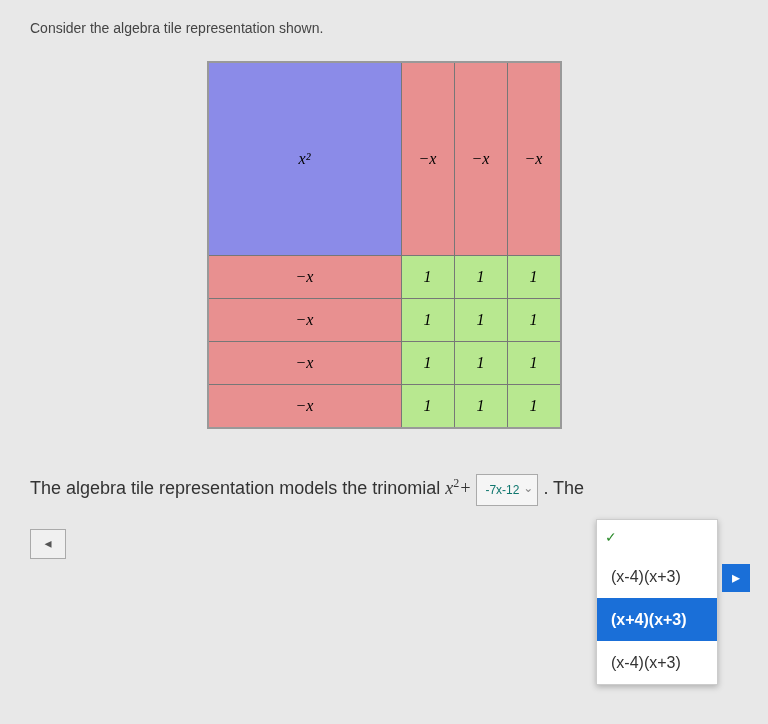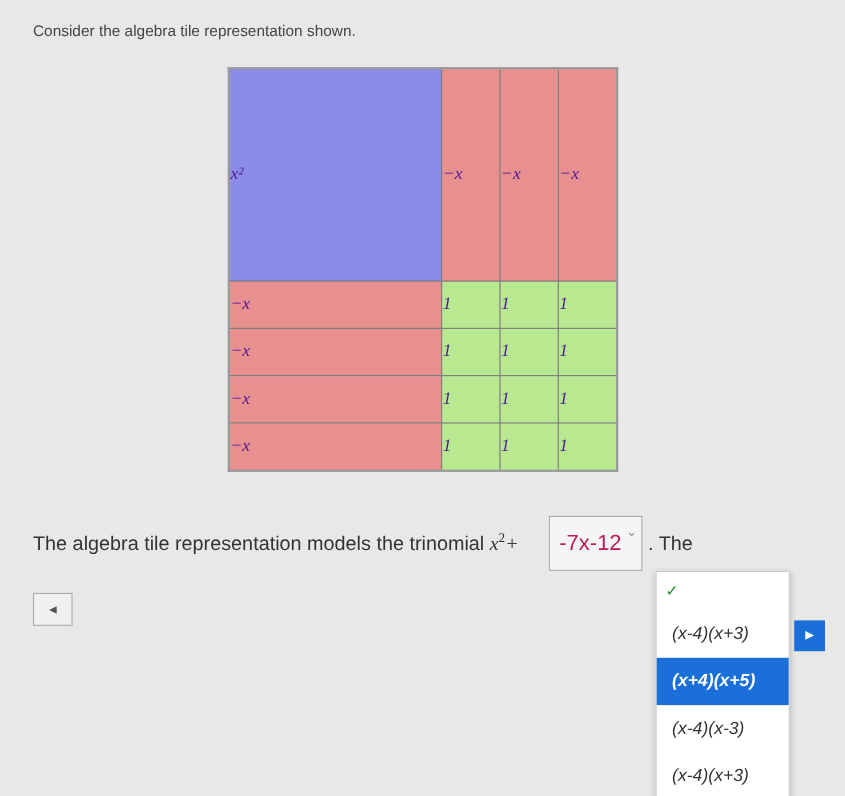--- a/index.html
+++ b/index.html
@@ -18,26 +18,26 @@
       margin-bottom: 25px;
     }
     .tile-grid {
       margin: 0 auto 40px auto;
       border: 2px solid #999;
       border-collapse: collapse;
       background: #ddd;
     }
     .tile-grid td {
       border: 1px solid #777;
-      text-align: left;
+      text-align: center;
       vertical-align: middle;
       font-family: Georgia, serif;
       font-style: italic;
       font-size: 16px;
-      color: #4c1d95;
+      color: #000000;
     }
     .x2-tile {
       background: #8b8be8;
       width: 190px;
       height: 190px;
     }
     .neg-x-top {
       background: #e89090;
       width: 50px;
       height: 190px;
@@ -63,24 +63,23 @@
       font-family: Georgia, serif;
       font-style: italic;
       text-align: right;
     }
     .sup { font-size: 12px; vertical-align: super; font-style: normal;}
     .dropdown-selected {
       display: inline-block;
       border: 1px solid #aaa;
       background: #f5f5f5;
       padding: 2px 18px 2px 8px;
-      font-size: 20px;
+      font-size: 12px;
       position: relative;
-      color: #be185d;
-      margin-left: 23px;
+      color: #0f766e;
     }
     .dropdown-selected::after {
       content: "⌄";
       position: absolute;
       right: 4px;
       top: 0;
       color: #888;
       font-size: 12px;
     }
     .dropdown-open {
@@ -95,21 +94,20 @@
     }
     .dropdown-open .check {
       color: #2a8a2a;
       font-size: 14px;
       padding: 2px 8px;
     }
     .dropdown-open .opt {
       padding: 4px 14px;
       color: #333;
       cursor: pointer;
-      font-style: italic;
     }
     .dropdown-open .opt.highlight {
       background: #1a6fd8;
       color: #fff;
       font-weight: bold;
     }
     .nav-prev {
       position: absolute;
       left: 0;
       bottom: -10px;
@@ -190,23 +188,22 @@
     <span>The algebra tile representation models the trinomial </span>
     <span class="expr"><span>x</span><span class="sup">2</span><span>+</span></span>
     <span class="dropdown-selected">-7x-12</span>
     <span>. The</span>
     <br>
 
     <div class="dropdown-open">
       <div class="check">✓</div>
       <div class="opt">(x-4)(x+3)</div>
       <div class="opt highlight">
-        <span>(x+4)(x+5)</span><span class="cursor"></span>
+        <span>(x+4)(x+3)</span><span class="cursor"></span>
       </div>
-      <div class="opt">(x-4)(x-3)</div>
       <div class="opt">(x-4)(x+3)</div>
     </div>
 
     <div class="nav-next">▸</div>
   </div>
 
   <div class="nav-prev">◂</div>
 </div>
 
 </body></html>

